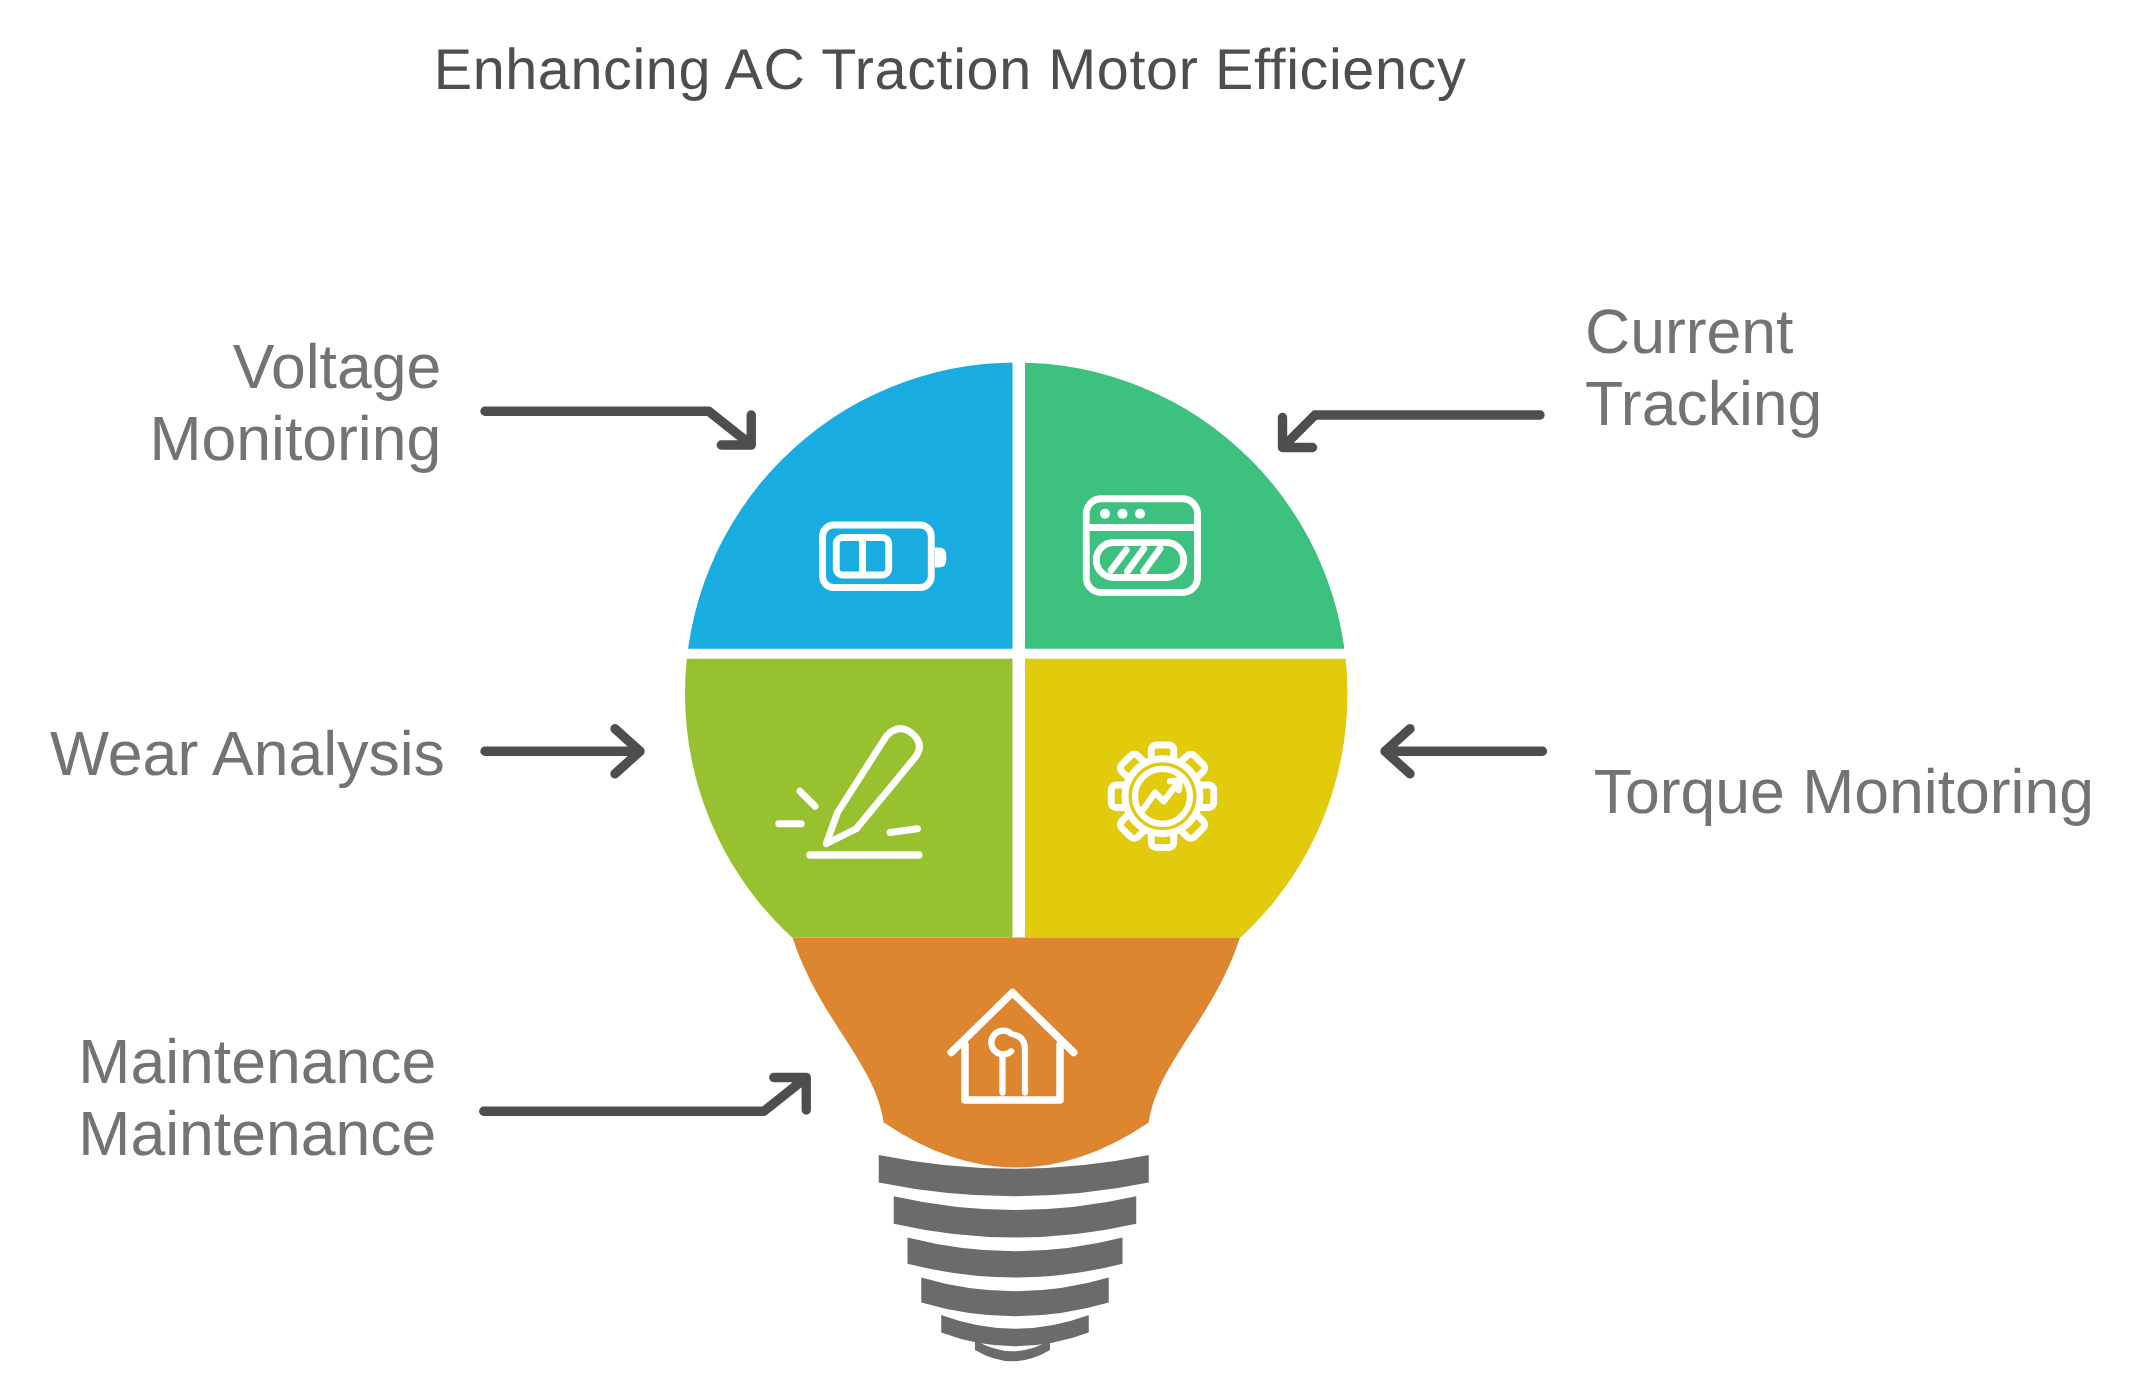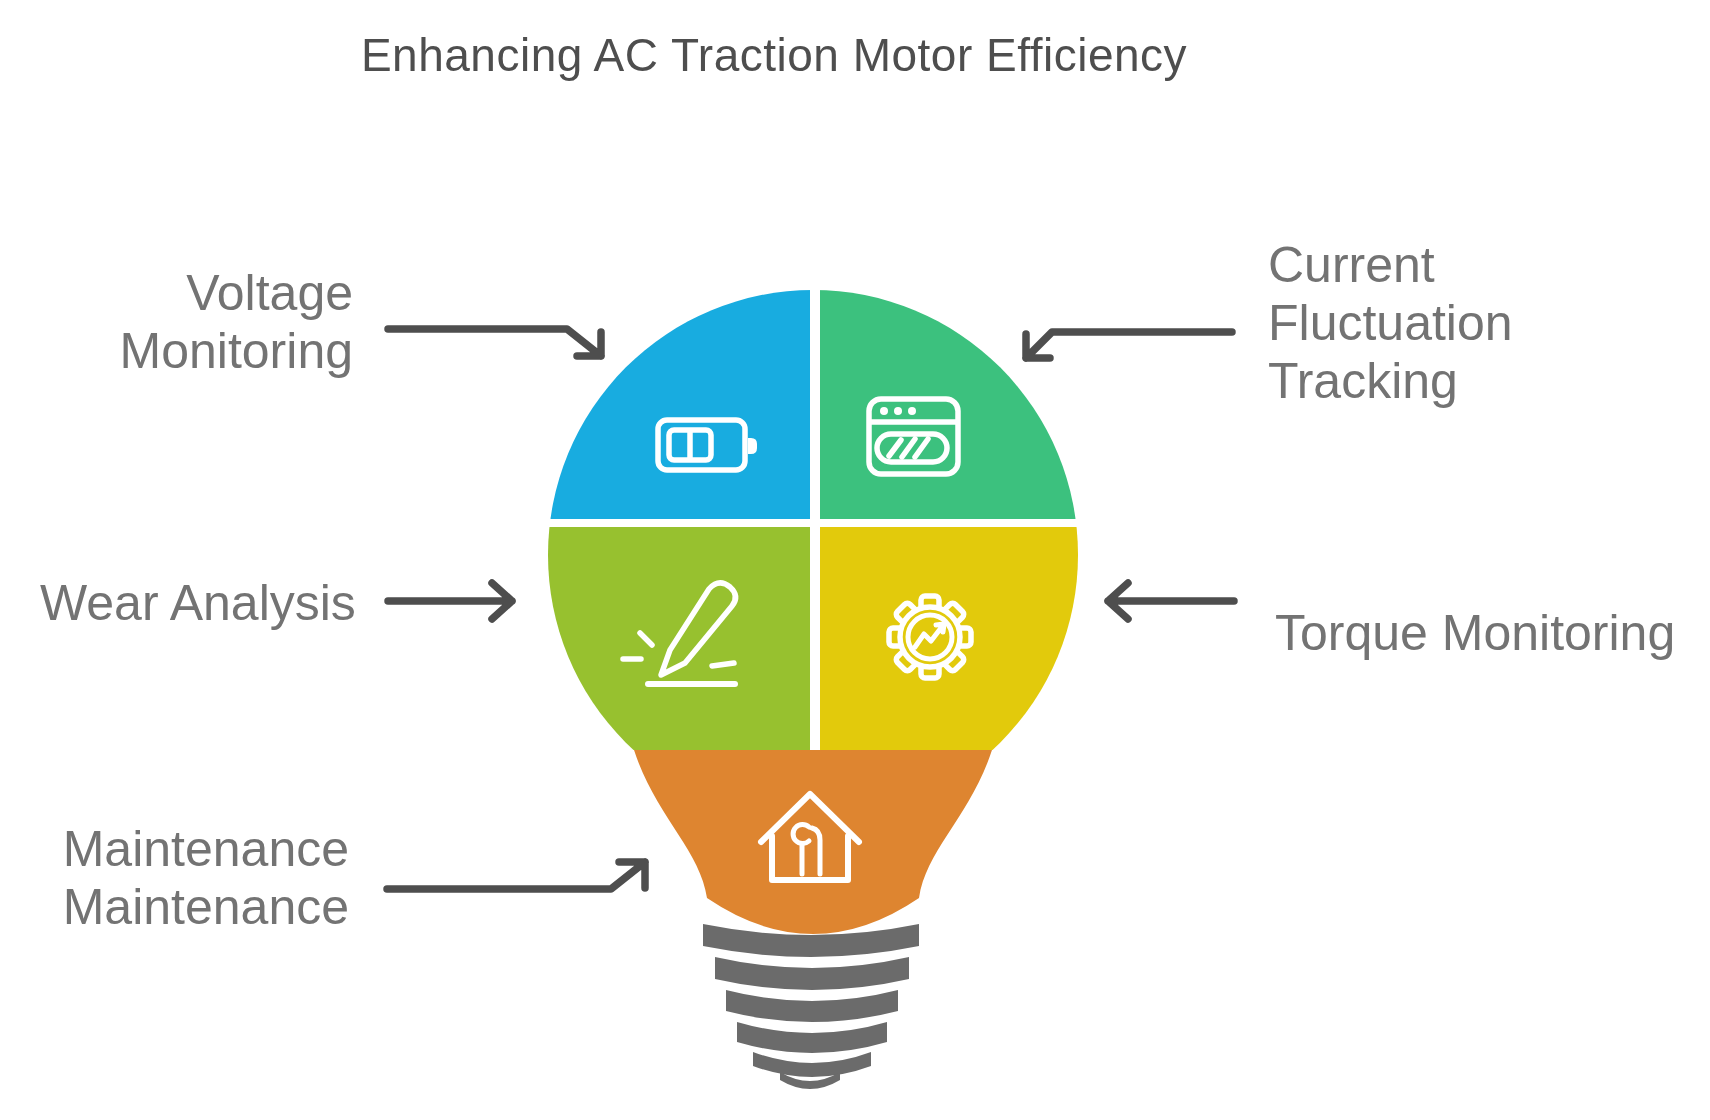--- a/index.html
+++ b/index.html
@@ -1,20 +1,20 @@
 <!DOCTYPE html>
 <html><head>
 <meta charset="utf-8">
 <style>
   html,body{margin:0;padding:0;background:#ffffff;}
   body{width:1710px;height:1120px;position:relative;overflow:hidden;
        font-family:"Liberation Sans","DejaVu Sans",sans-serif;color:#4e4e4e;}
   .stage{position:absolute;inset:0;}
   svg.bulb{position:absolute;left:0;top:0;}
-  .title{position:absolute;left:14px;top:28px;width:1520px;text-align:center;
+  .title{position:absolute;left:0;top:28px;width:1520px;text-align:center;
          font-size:46px;font-weight:500;letter-spacing:.5px;color:#4e4e4e;}
   .lbl{position:absolute;font-size:50px;line-height:58px;font-weight:400;color:#737373;}
   .lbl span{display:block;}
   .lbl.right{text-align:right;}
   .lbl.left{text-align:left;}
   #lbl-voltage{right:1357px;top:264px;}
   #lbl-current{left:1268px;top:236px;}
   #lbl-wear{left:40px;top:574px;}
   #lbl-torque{left:1275px;top:574px;margin-top:30px;}
   #lbl-predictive{right:1361px;top:820px;}
@@ -111,21 +111,20 @@
 
   <div class="title">Enhancing AC Traction Motor Efficiency</div>
 
   <div class="lbl right" id="lbl-voltage">
     <span>Voltage</span>
     <span>Monitoring</span>
   </div>
 
   <div class="lbl left" id="lbl-current">
     <span>Current</span>
-    <span>Fluctuation</span>
     <span>Tracking</span>
   </div>
 
   <div class="lbl left" id="lbl-wear">
     <span>Wear Analysis</span>
   </div>
 
   <div class="lbl left" id="lbl-torque">
     <span>Torque Monitoring</span>
   </div>

